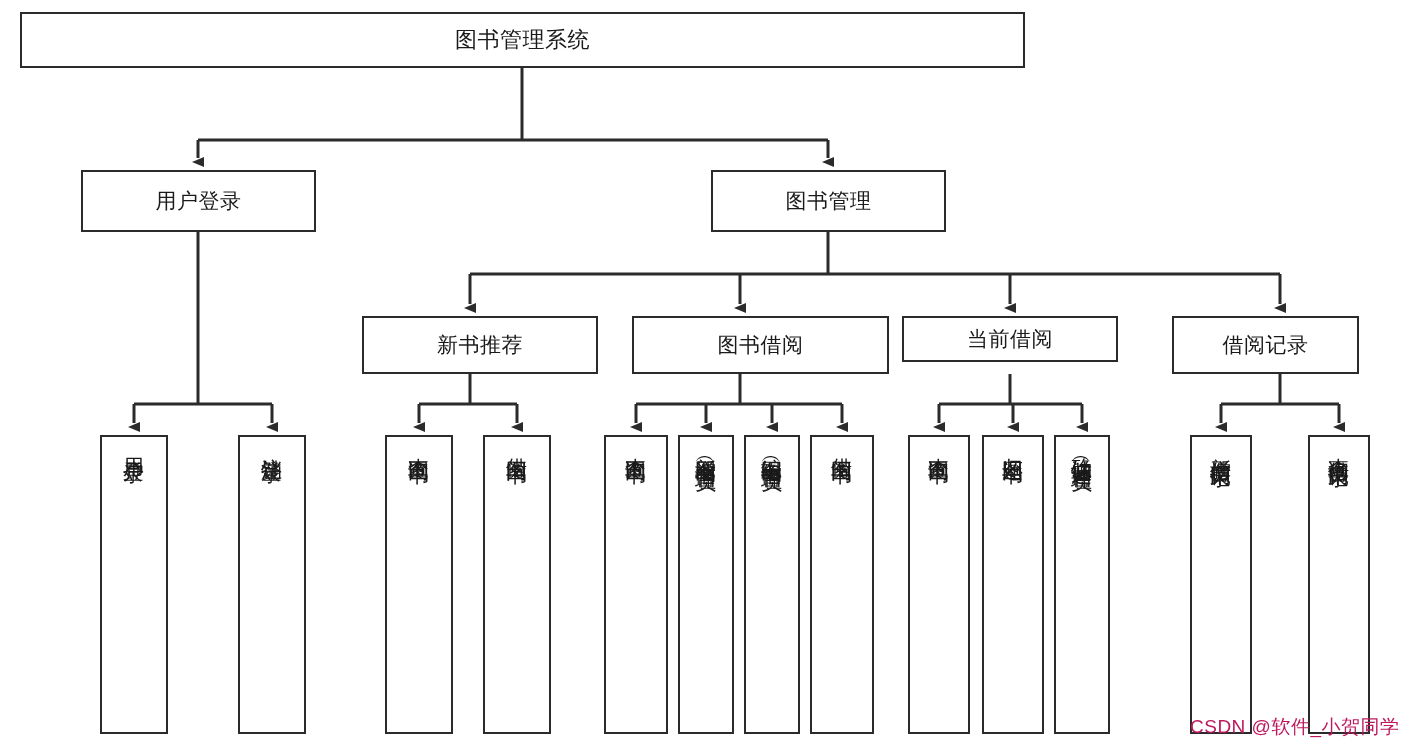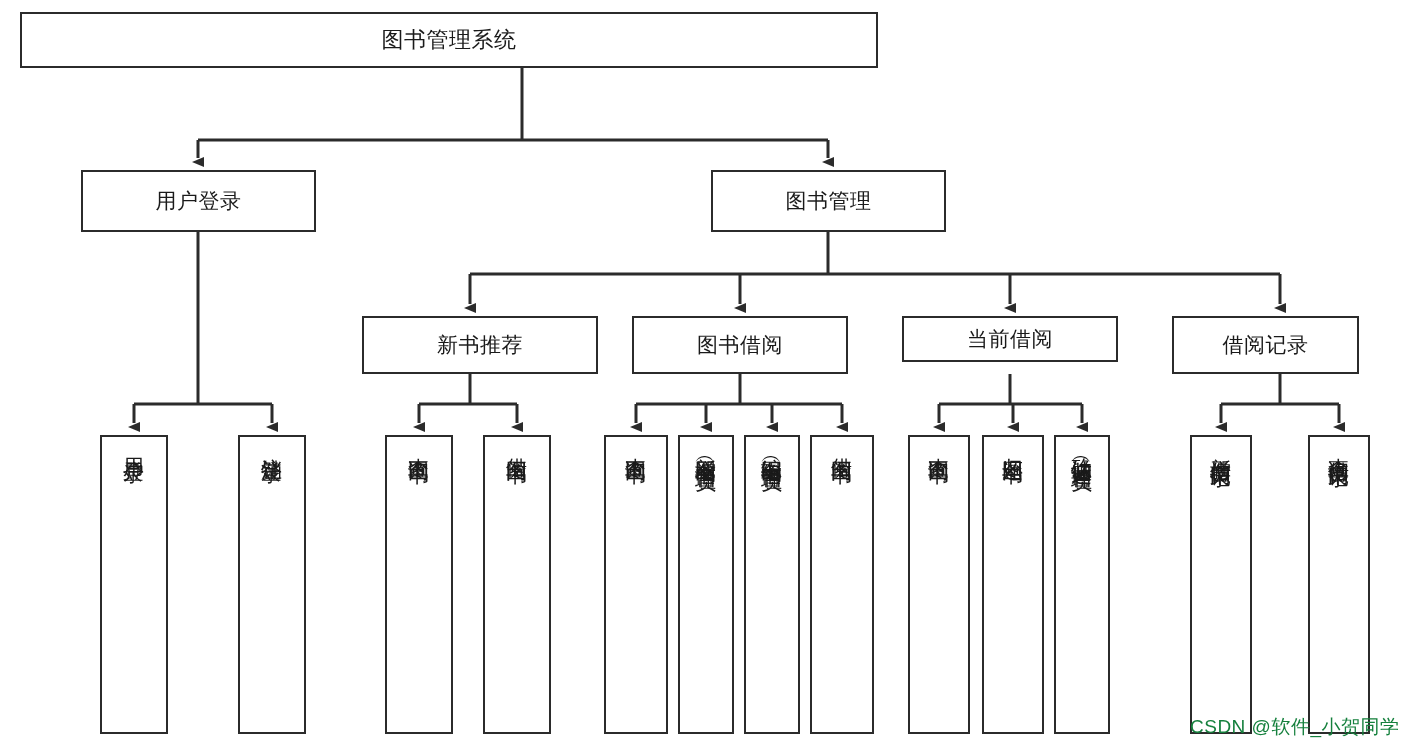--- a/index.html
+++ b/index.html
@@ -112,33 +112,33 @@
         <path d="M1013,404 L1013,423" marker-end="url(#arrow)"></path>
         <path d="M1082,404 L1082,423" marker-end="url(#arrow)"></path>
         <path d="M1280,374 L1280,404"></path>
         <path d="M1221,404 L1339,404"></path>
         <path d="M1221,404 L1221,423" marker-end="url(#arrow)"></path>
         <path d="M1339,404 L1339,423" marker-end="url(#arrow)"></path>
       </g>
   </svg>
 
   <div id="nodes-layer">
-      <div class="node horiz root" style="left: 20px; top: 12px; width: 858px; height: 56px;">
+      <div class="node horiz root" style="left: 20px; top: 12px; width: 1005px; height: 56px;">
         <span class="label">图书管理系统</span>
       </div>
       <div class="node horiz" style="left: 81px; top: 170px; width: 235px; height: 62px;">
         <span class="label">用户登录</span>
       </div>
       <div class="node horiz" style="left: 711px; top: 170px; width: 235px; height: 62px;">
         <span class="label">图书管理</span>
       </div>
       <div class="node horiz" style="left: 362px; top: 316px; width: 236px; height: 58px;">
         <span class="label">新书推荐</span>
       </div>
-      <div class="node horiz" style="left: 632px; top: 316px; width: 216px; height: 58px;">
+      <div class="node horiz" style="left: 632px; top: 316px; width: 257px; height: 58px;">
         <span class="label">图书借阅</span>
       </div>
       <div class="node horiz" style="left: 902px; top: 316px; width: 216px; height: 46px;">
         <span class="label">当前借阅</span>
       </div>
       <div class="node horiz" style="left: 1172px; top: 316px; width: 187px; height: 58px;">
         <span class="label">借阅记录</span>
       </div>
       <div class="node vert" style="left: 100px; top: 435px; width: 68px; height: 299px;">
         <span class="label">用户登录</span>
@@ -174,15 +174,15 @@
         <span class="label">确认归还（管理员）</span>
       </div>
       <div class="node vert" style="left: 1190px; top: 435px; width: 62px; height: 299px;">
         <span class="label">新增借阅记录</span>
       </div>
       <div class="node vert" style="left: 1308px; top: 435px; width: 62px; height: 299px;">
         <span class="label">查询借阅记录</span>
       </div>
     </div>
 
-  <div class="watermark" style="left: 1190px; top: 714px; color: #15803d;">CSDN @软件_小贺同学</div>
+  <div class="watermark" style="left: 1190px; top: 714px; color: #be185d;">CSDN @软件_小贺同学</div>
 
 </div>
 
 </body></html>

